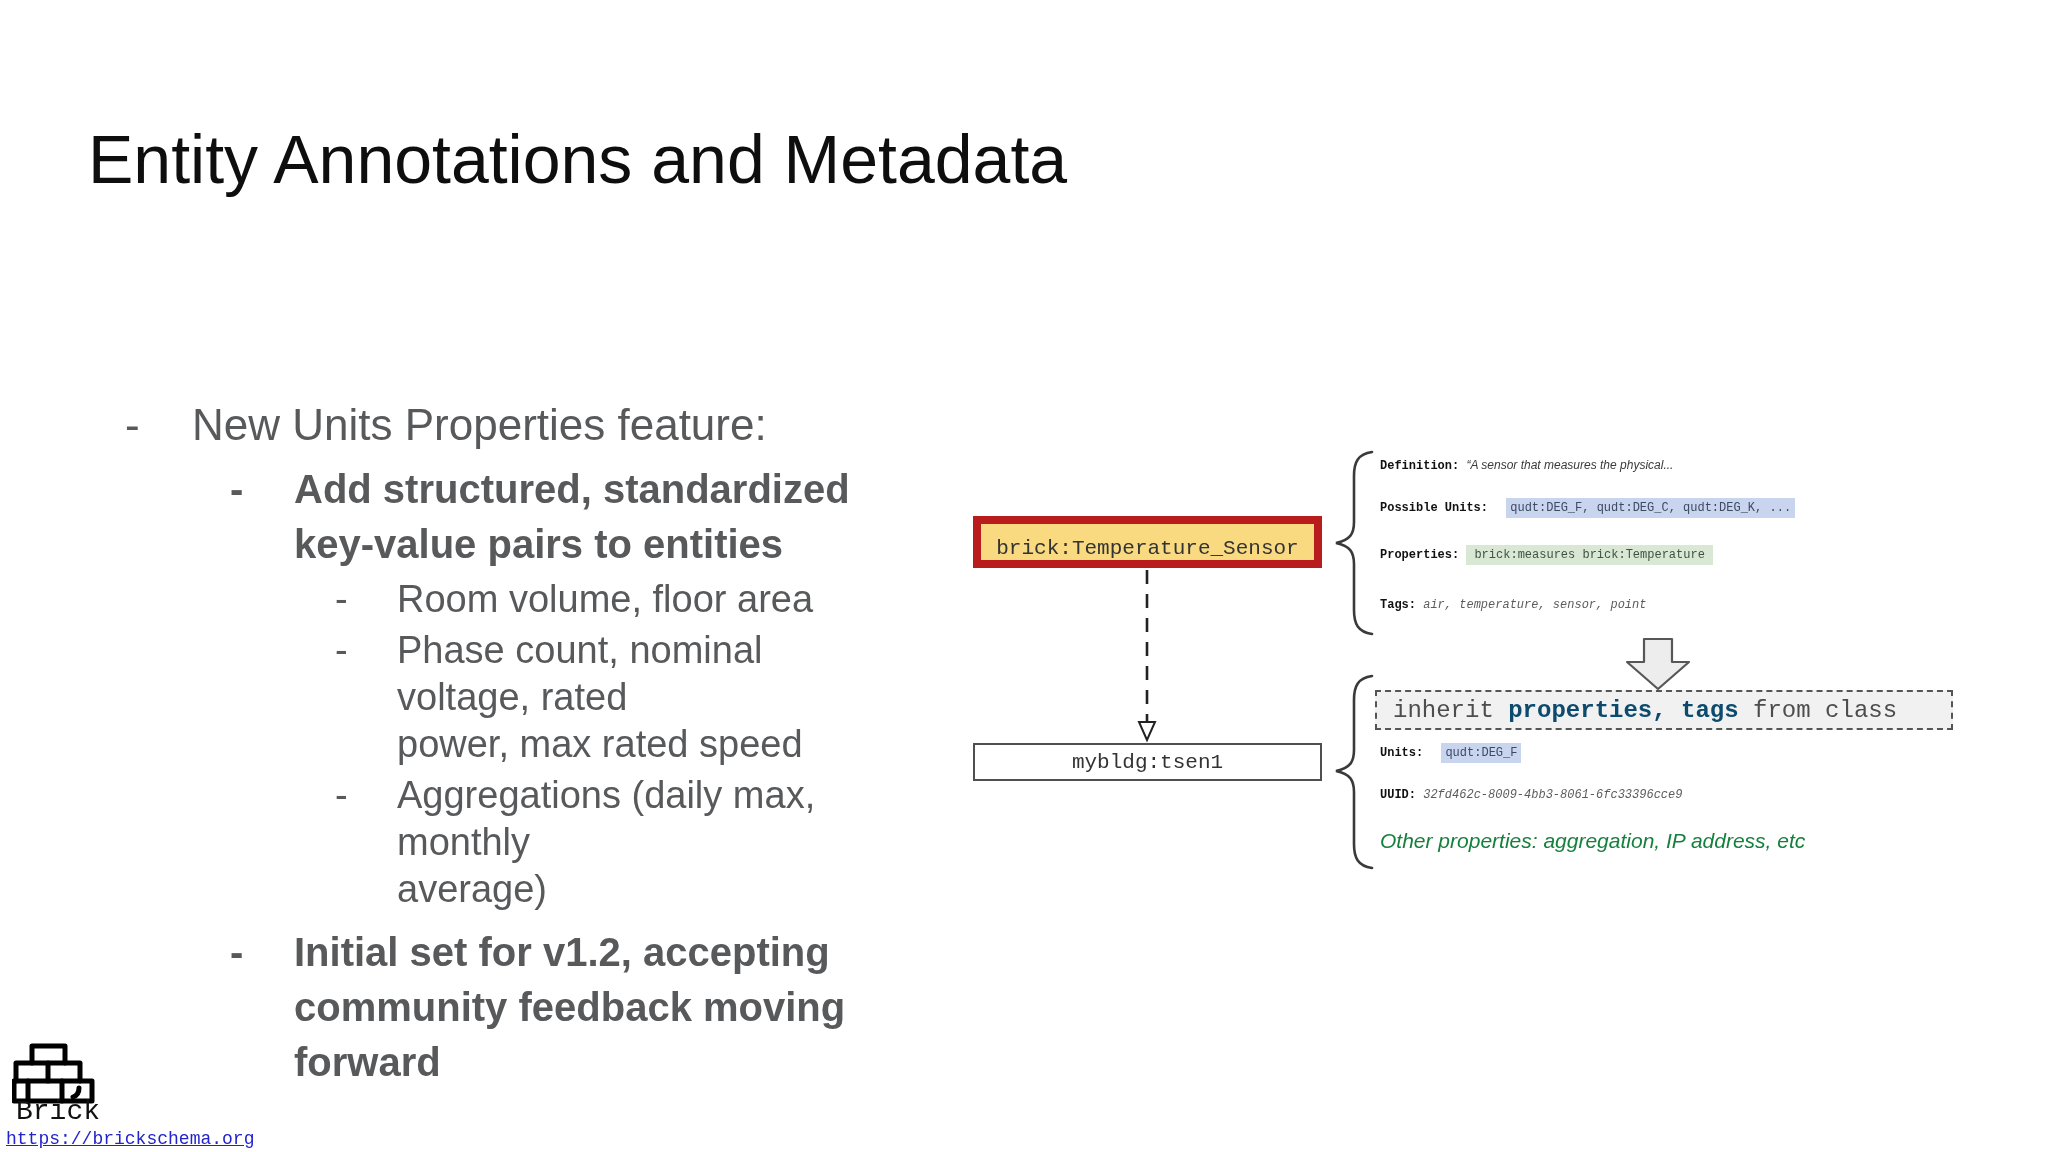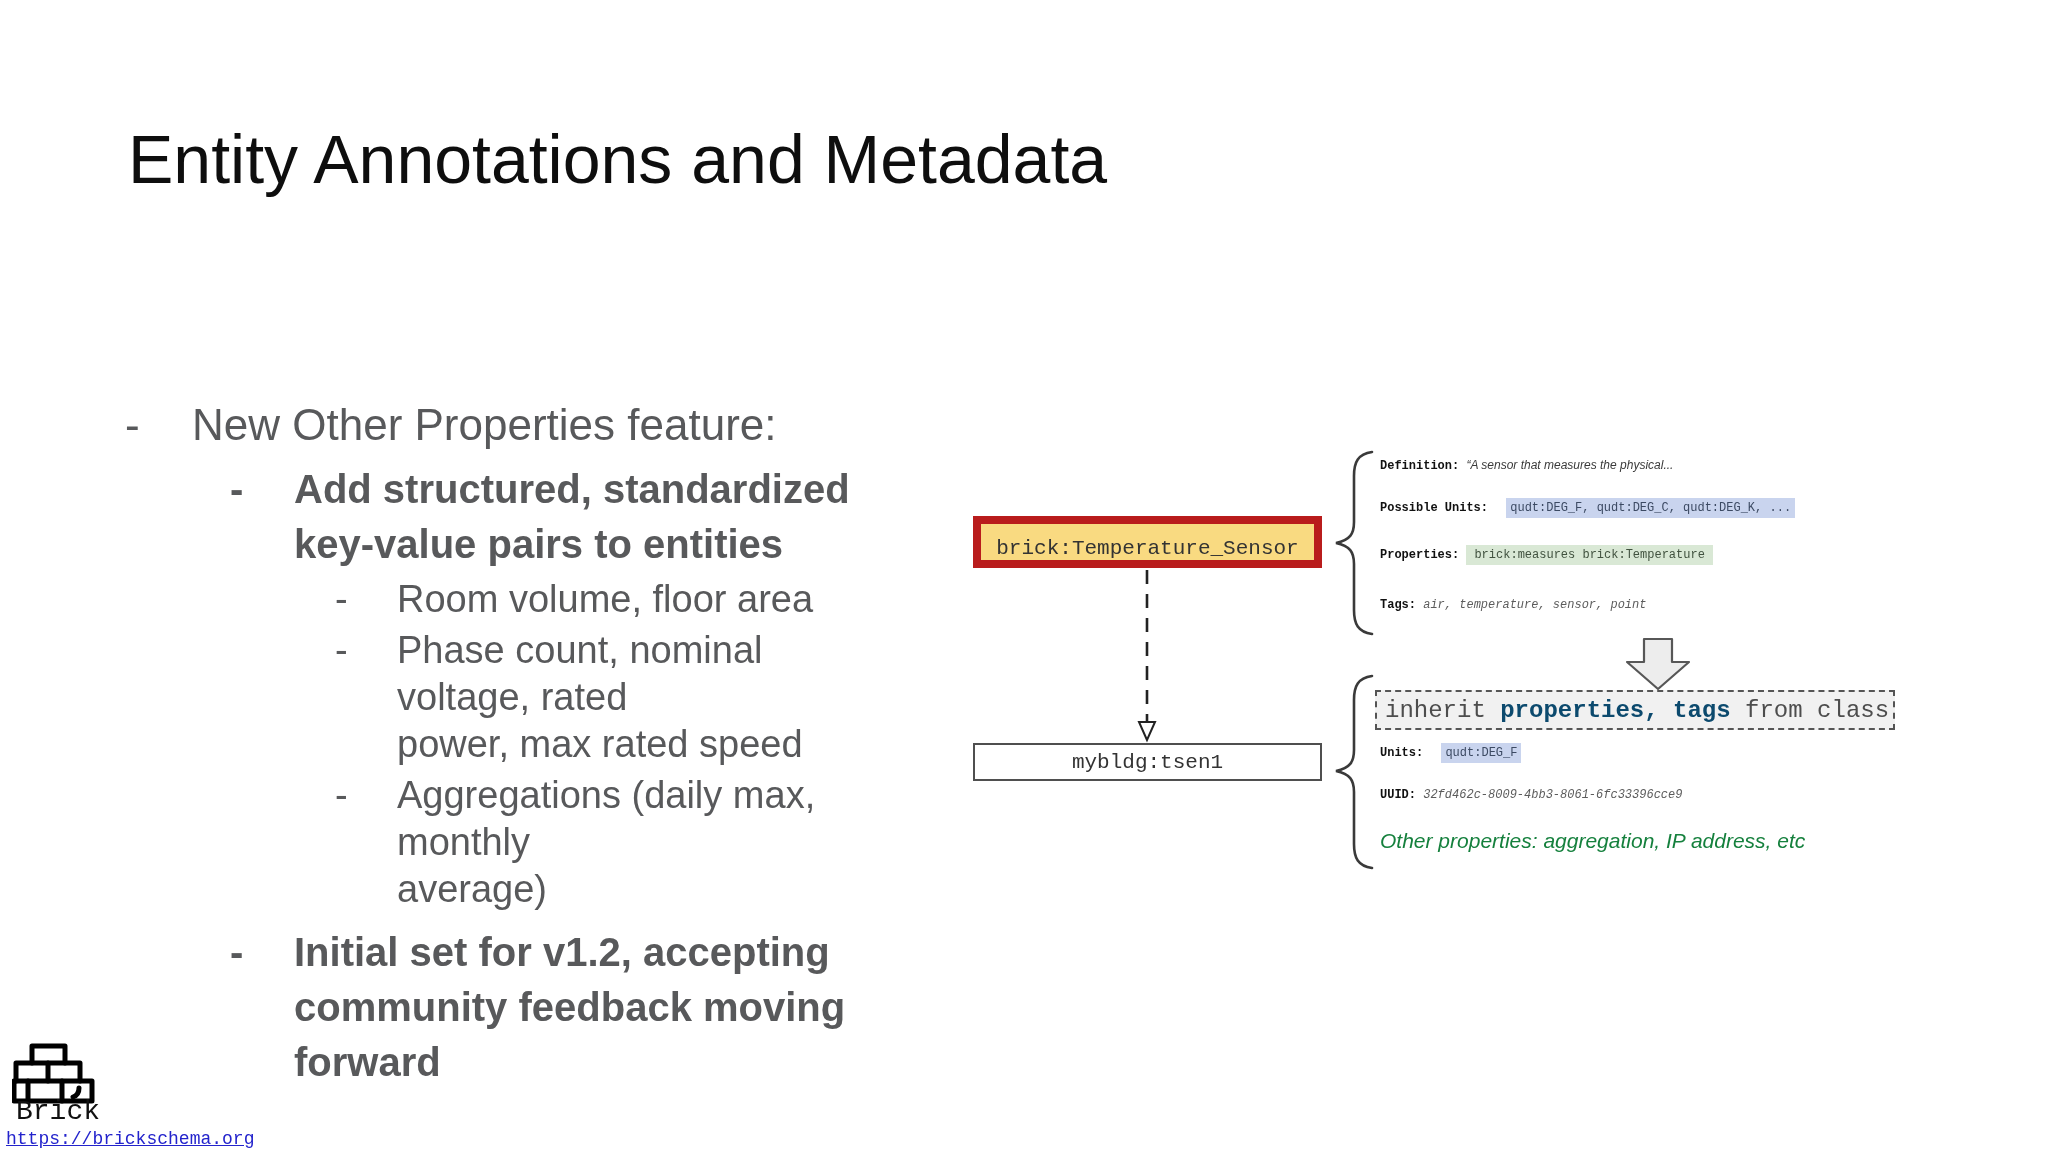--- a/index.html
+++ b/index.html
@@ -1,19 +1,19 @@
 <!DOCTYPE html>
 <html><head>
 <meta charset="utf-8">
 <style>
   html,body{margin:0;padding:0;background:#ffffff;}
   .slide{position:relative;width:2048px;height:1152px;background:#ffffff;overflow:hidden;
          font-family:"Liberation Sans",sans-serif;}
 
-  .title{position:absolute;left:88px;top:120px;font-size:68px;color:#0e0e0e;white-space:nowrap;margin-left:40px;}
+  .title{position:absolute;left:88px;top:120px;font-size:68px;color:#0e0e0e;white-space:nowrap;}
 
   
   .bullets{position:absolute;left:125px;top:400px;width:760px;color:#58595b;}
   .row{display:flex;align-items:flex-start;}
   .dash{flex:0 0 auto;}
   .pre{white-space:pre-line;}
   .l1{font-size:44px;line-height:50px;}
   .l1 .dash{width:67px;}
   .l2{font-size:40px;font-weight:bold;line-height:55px;margin-left:105px;margin-top:12px;}
   .l2 .dash{width:64px;}
@@ -30,22 +30,22 @@
   
   .ann{position:absolute;left:1380px;font-family:"Liberation Mono",monospace;
        font-size:12px;color:#1a1a1a;white-space:nowrap;}
   .ann .label{font-weight:bold;color:#111;}
   .hl-blue{background:#c9d4ee;color:#3c4a63;padding:3px 4px;margin-left:11px;}
   .hl-green{background:#d9e8d5;color:#41523f;padding:3px 8px;}
   .it-sans{font-family:"Liberation Sans",sans-serif;font-style:italic;color:#3a3a3a;}
   .it-mono{font-style:italic;color:#5c5c5c;text-align:right;}
   .other-row{font-family:"Liberation Sans",sans-serif;font-style:italic;font-size:21px;color:#15803d;}
 
-  .inherit-box{position:absolute;left:1375px;top:690px;width:520px;height:40px;box-sizing:border-box;
-       background:#f1f1f1;border:2px dashed #555;display:flex;align-items:center;padding-left:8px;
+  .inherit-box{position:absolute;left:1375px;top:690px;width:578px;height:40px;box-sizing:border-box;
+       background:#f1f1f1;border:2px dashed #555;display:flex;align-items:center;padding-left:16px;
        font-family:"Liberation Mono",monospace;font-size:24px;color:#4d4d4d;white-space:pre;}
   .inherit-box .b{font-weight:bold;color:#0c4a6e;}
 
   .overlay{position:absolute;left:0;top:0;pointer-events:none;}
 
   
   .brick-text{position:absolute;left:16px;top:1096px;font-family:"Liberation Mono",monospace;
        font-size:28px;color:#111;}
   .brick-link{position:absolute;left:6px;top:1129px;font-family:"Liberation Mono",monospace;
        font-size:18px;color:#2323cc;text-decoration:underline;}
@@ -54,21 +54,21 @@
 </head>
 <body>
 
 <div class="slide">
 
   <div class="title">Entity Annotations and Metadata</div>
 
   <div class="bullets">
     <div class="row l1">
       <span class="dash">-</span>
-      <span class="pre">New Other Properties feature:</span>
+      <span class="pre">New Units Properties feature:</span>
     </div>
     <div class="row l2">
       <span class="dash">-</span>
       <span class="pre">Add structured, standardized
 key-value pairs to entities</span>
     </div>
     <div class="row l3">
       <span class="dash">-</span>
       <span class="pre">Room volume, floor area</span>
     </div>

